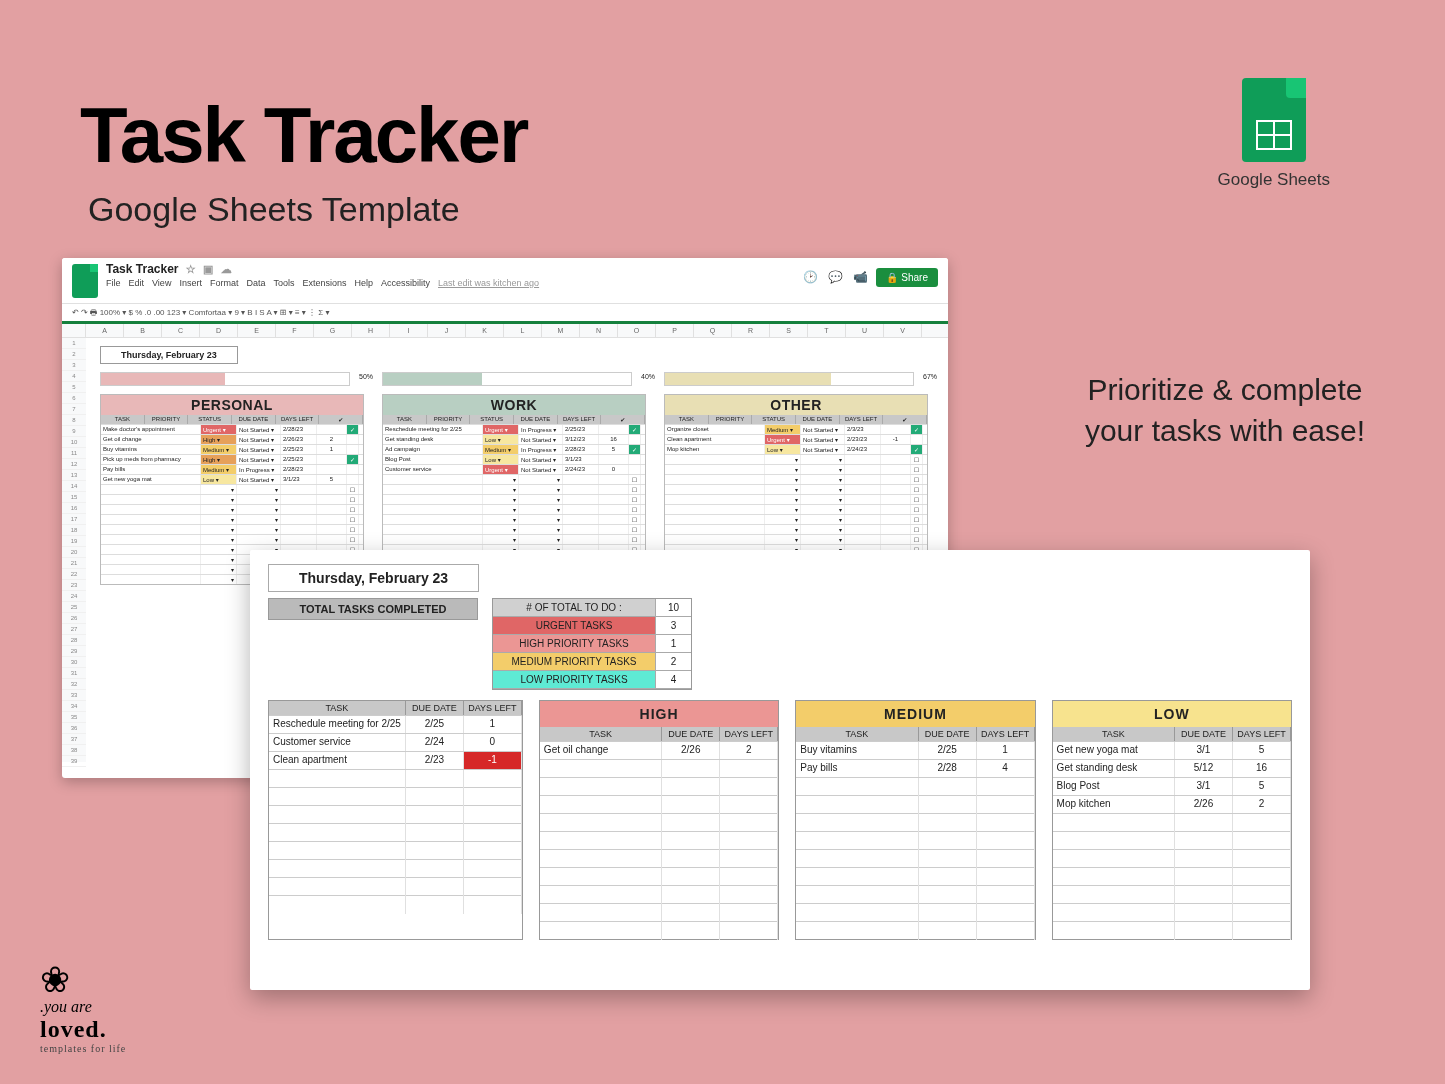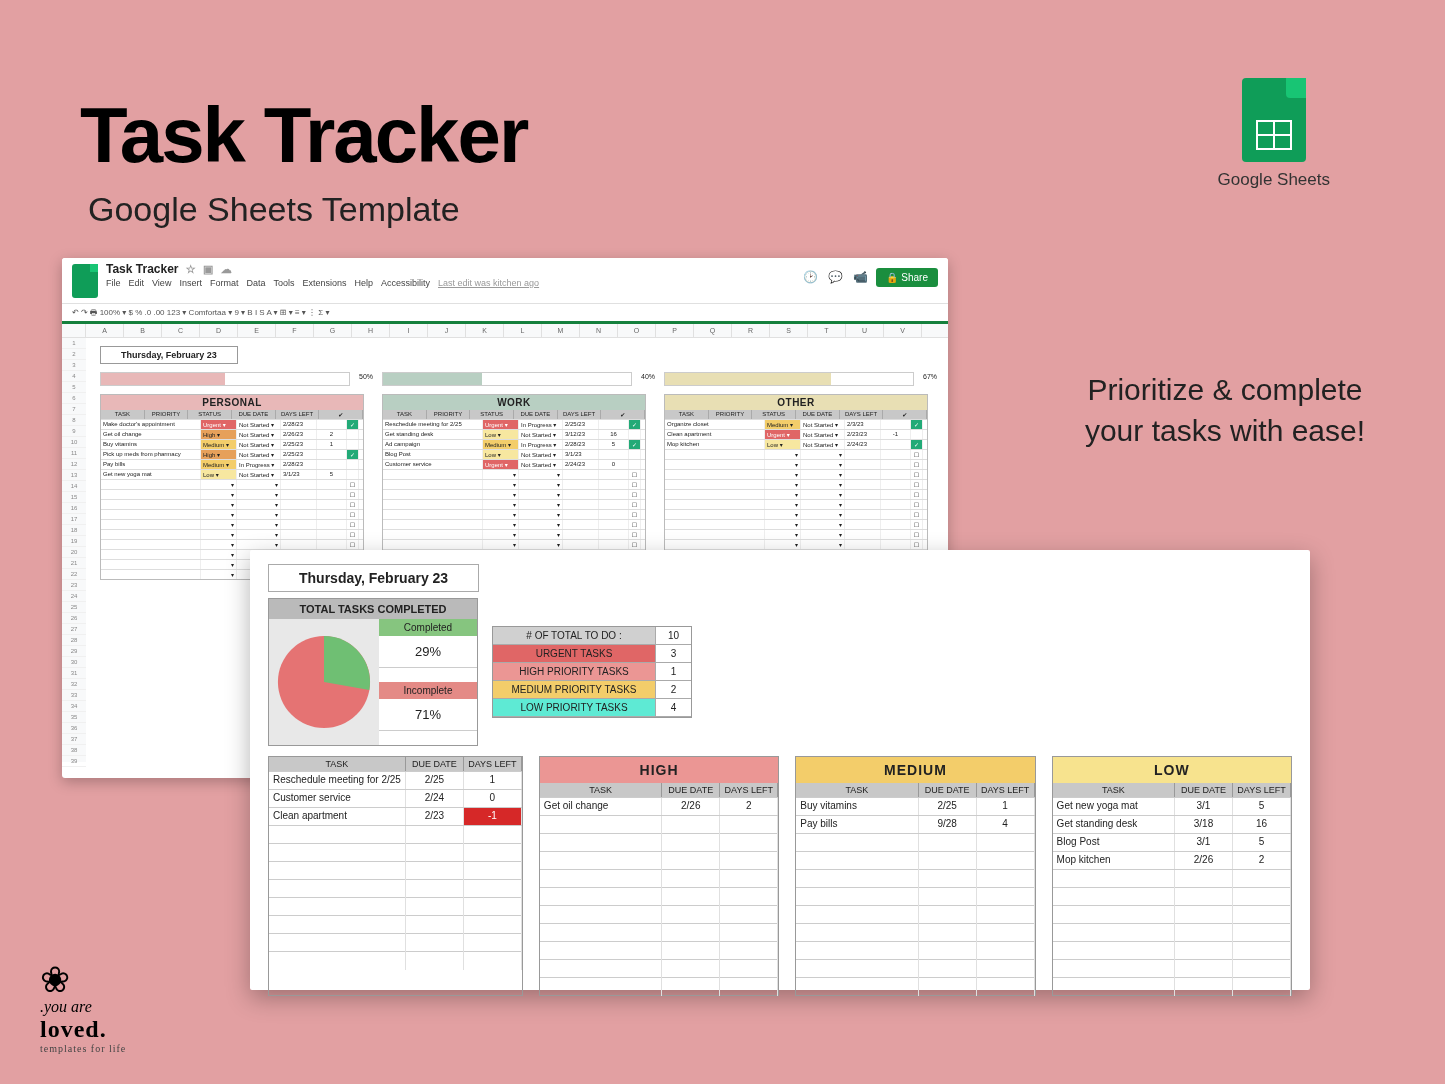--- a/index.html
+++ b/index.html
@@ -42,35 +42,35 @@
 .rownum{width:24px;text-align:center;font-size:7px;color:#777;border-right:1px solid #e0e0e0;background:#f8f9fa}
 .gs-body{display:flex;height:calc(100% - 96px)}
 .gs-rows{width:24px;background:#f8f9fa}
 .gs-rows div{height:11px;border-bottom:1px solid #f0f0f0;font-size:6px;color:#888;text-align:center;line-height:11px}
 .gs-content{flex:1;position:relative;font-size:7px;color:#222}
 .datebox{position:absolute;left:14px;top:8px;border:1px solid #999;padding:3px 20px;font-size:9px;font-weight:600;background:#fff}
 .prog{position:absolute;height:14px;border:1px solid #ccc;background:#fff}
 .prog .fill{height:100%}
 .prog .pct{position:absolute;right:-24px;top:0;font-size:7px}
 .sect{position:absolute;border:1px solid #bbb}
-.sect .shdr{text-align:center;font-size:10px;font-weight:bold;padding:2px 4px;letter-spacing:.5px}
+.sect .shdr{text-align:center;font-size:14px;font-weight:bold;padding:2px 4px;letter-spacing:.5px}
 .sect .cols{display:flex;background:#c8c8c8;font-size:6px}
 .sect .cols div{flex:1;text-align:center;padding:1px 0;border-right:1px solid #aaa}
 .sect .row{display:flex;font-size:6px;border-top:1px solid #ddd}
 .sect .row div{padding:1px 2px;border-right:1px solid #eee;overflow:hidden;white-space:nowrap}
 .sect .row .ck{width:12px;text-align:center;background:#2a7}
 .pri-urgent{background:#e06666;color:#fff}
 .pri-high{background:#e6a05a}
 .pri-medium{background:#f3cd6a}
 .pri-low{background:#f7e7a0}
 
 
 .shot-front{position:absolute;left:250px;top:550px;width:1060px;height:440px;background:#fff;box-shadow:0 8px 24px rgba(0,0,0,.3);border-radius:2px;padding:14px 18px;font-size:12px;color:#222}
 .sf-date{border:1px solid #aaa;display:inline-block;padding:5px 30px;font-weight:bold;font-size:14px;margin-bottom:6px;background:#fff}
-.sf-top{display:flex;align-items:center;margin-bottom:10px}
+.sf-top{display:flex;align-items:flex-start;margin-bottom:10px}
 .pie-block{border:1px solid #999;width:210px}
 .pie-block .pt{background:#bababa;text-align:center;font-size:11px;font-weight:bold;padding:4px 0}
 .pie-block .pbody{display:flex}
 .pie-svg{width:110px;height:126px;background:#e8e8e8;display:flex;align-items:center;justify-content:center}
 .pie-right{flex:1;display:flex;flex-direction:column}
 .pie-right .pr{flex:1;display:flex;flex-direction:column}
 .pie-right .prl{font-size:10px;text-align:center;padding:3px 0}
 .pie-right .prv{text-align:center;font-size:13px;padding:8px 0;border-bottom:1px solid #ccc}
 .lcomp{background:#86c57f}
 .linc{background:#e48a86}
@@ -647,38 +647,20 @@
         </div>
     </div>
   </div>
 </div>
 
 <div class="shot-front">
   <div class="sf-date">Thursday, February 23</div>
   <div class="sf-top">
     <div class="pie-block">
       <div class="pt">TOTAL TASKS COMPLETED</div>
-      <div class="pbody">
-        <div class="pie-svg">
-          <svg width="96" height="96" viewBox="0 0 100 100">
-            <circle cx="50" cy="50" r="48" fill="#e57373"></circle>
-            <path d="M50 50 L50 2 A48 48 0 0 1 97.2 58.4 Z" fill="#6fbf73"></path>
-          </svg>
-        </div>
-        <div class="pie-right">
-          <div class="pr">
-              <div class="prl lcomp">Completed</div>
-              <div class="prv">29%</div>
-            </div>
-          <div class="pr">
-              <div class="prl linc">Incomplete</div>
-              <div class="prv">71%</div>
-            </div>
-        </div>
-      </div>
     </div>
     <div style="width:14px"></div>
     <div class="counts" id="counts">
         <div class="cr">
           <div class="cl c-todo"># OF TOTAL TO DO :</div>
           <div class="cv">10</div>
         </div>
         <div class="cr">
           <div class="cl c-urg">URGENT TASKS</div>
           <div class="cv">3</div>
@@ -830,21 +812,21 @@
           <div style="width:58px">DUE DATE</div>
           <div style="width:58px">DAYS LEFT</div>
         </div>
         <div class="pr">
           <div style="flex:1">Buy vitamins</div>
           <div style="width:58px;text-align:center">2/25</div>
           <div style="width:58px;text-align:center" class="">1</div>
         </div>
         <div class="pr">
           <div style="flex:1">Pay bills</div>
-          <div style="width:58px;text-align:center">9/28</div>
+          <div style="width:58px;text-align:center">2/28</div>
           <div style="width:58px;text-align:center" class="">4</div>
         </div>
         <div class="pr empty">
           <div style="flex:1"></div>
           <div style="width:58px"></div>
           <div style="width:58px"></div>
         </div>
         <div class="pr empty">
           <div style="flex:1"></div>
           <div style="width:58px"></div>
@@ -893,21 +875,21 @@
           <div style="width:58px">DUE DATE</div>
           <div style="width:58px">DAYS LEFT</div>
         </div>
         <div class="pr">
           <div style="flex:1">Get new yoga mat</div>
           <div style="width:58px;text-align:center">3/1</div>
           <div style="width:58px;text-align:center" class="">5</div>
         </div>
         <div class="pr">
           <div style="flex:1">Get standing desk</div>
-          <div style="width:58px;text-align:center">3/18</div>
+          <div style="width:58px;text-align:center">5/12</div>
           <div style="width:58px;text-align:center" class="">16</div>
         </div>
         <div class="pr">
           <div style="flex:1">Blog Post</div>
           <div style="width:58px;text-align:center">3/1</div>
           <div style="width:58px;text-align:center" class="">5</div>
         </div>
         <div class="pr">
           <div style="flex:1">Mop kitchen</div>
           <div style="width:58px;text-align:center">2/26</div>

